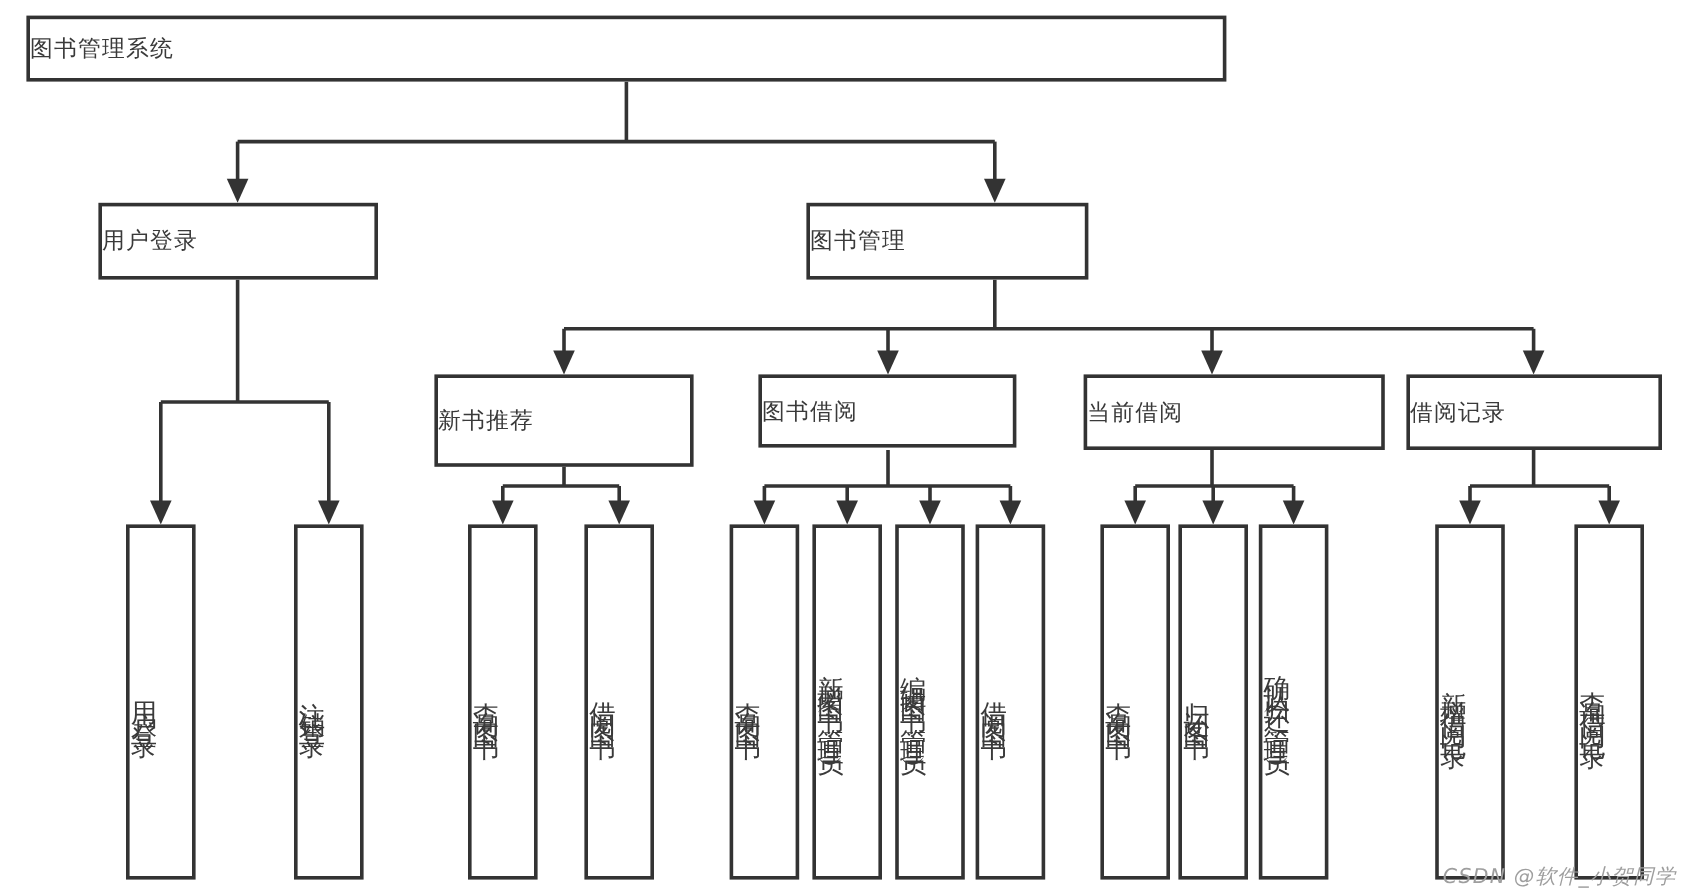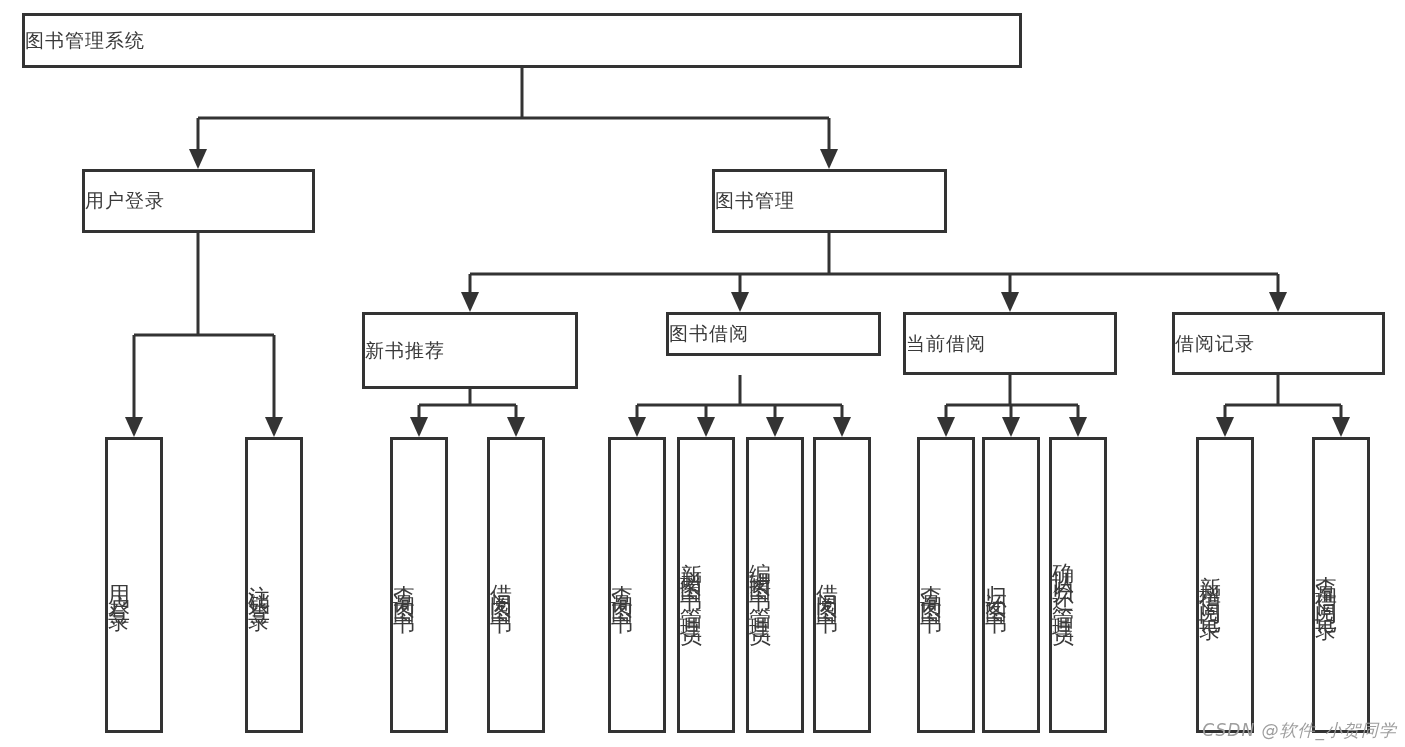--- a/index.html
+++ b/index.html
@@ -113,31 +113,31 @@
     <polygon points="1332,417 1350,417 1341,437"></polygon>
   </svg>
 
   <div class="box hbox" style="left:22px;top:13px;width:1000px;height:55px">
     <span>图书管理系统</span>
   </div>
 
   <div class="box hbox" style="left:82px;top:169px;width:233px;height:64px">
     <span>用户登录</span>
   </div>
-  <div class="box hbox" style="left:712px;top:169px;width:235px;height:64px">
+  <div class="box hbox" style="left:672px;top:169px;width:235px;height:64px">
     <span>图书管理</span>
   </div>
 
   <div class="box hbox" style="left:362px;top:312px;width:216px;height:77px">
     <span>新书推荐</span>
   </div>
-  <div class="box hbox" style="left:666px;top:312px;width:215px;height:44px">
+  <div class="box hbox" style="left:632px;top:312px;width:215px;height:61px">
     <span>图书借阅</span>
   </div>
-  <div class="box hbox" style="left:903px;top:312px;width:214px;height:63px">
+  <div class="box hbox" style="left:903px;top:312px;width:251px;height:63px">
     <span>当前借阅</span>
   </div>
   <div class="box hbox" style="left:1172px;top:312px;width:213px;height:63px">
     <span>借阅记录</span>
   </div>
 
   <div class="box leaf" style="left:105px;top:437px;width:58px;height:296px">
     <span class="vtext">用户登录</span>
   </div>
   <div class="box leaf" style="left:245px;top:437px;width:58px;height:296px">

